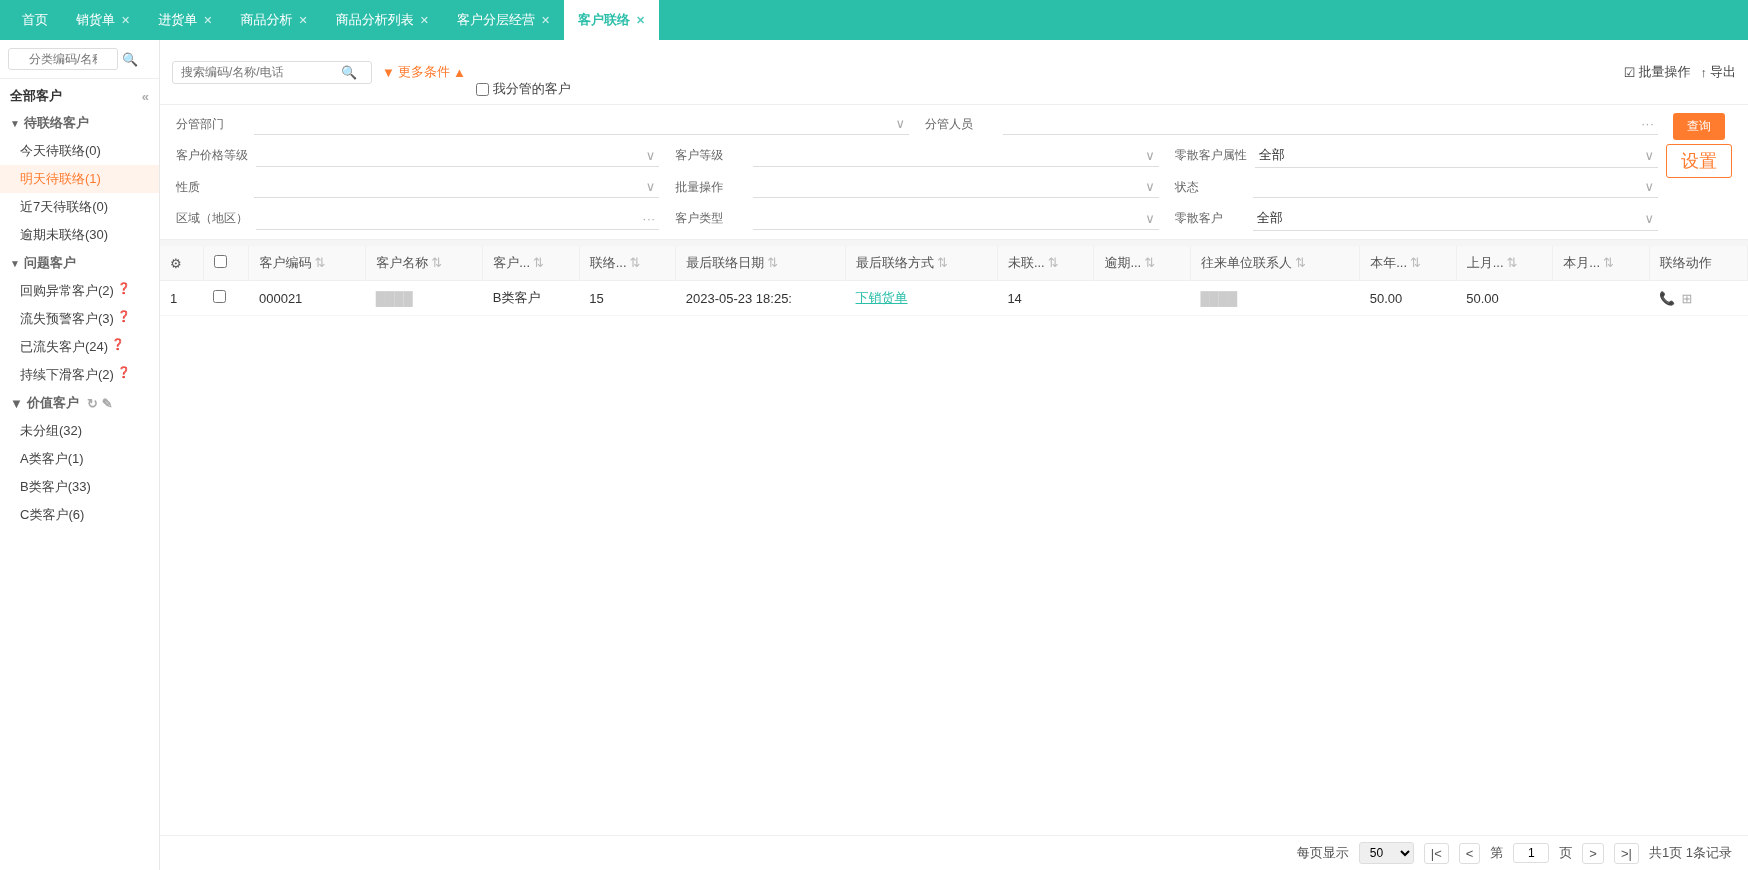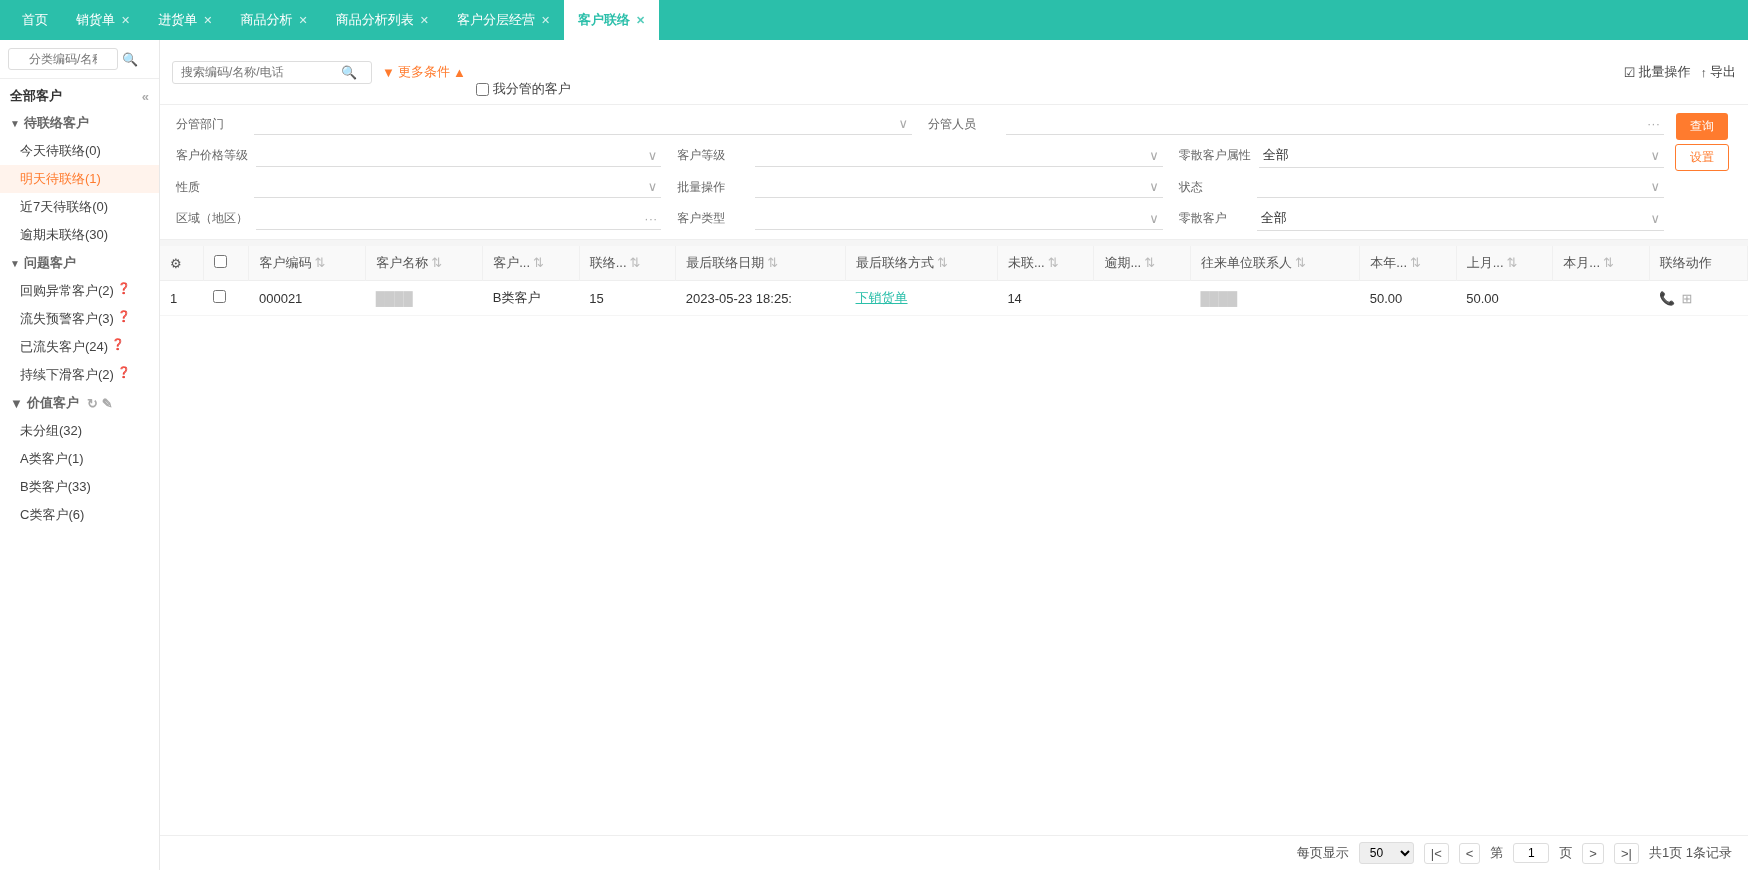--- a/index.html
+++ b/index.html
@@ -250,21 +250,21 @@
       cursor: pointer;
       font-size: 12px;
     }
     .btn-settings {
       background: #fff;
       color: #ff7b2e;
       border: 1px solid #ff7b2e;
       border-radius: 3px;
       padding: 4px 14px;
       cursor: pointer;
-      font-size: 12px;
+      font-size: 18px;
     }
 
     
     .table-container {
       flex: 1;
       overflow: auto;
       background: #fff;
       margin: 6px 0 0;
     }
     table {

